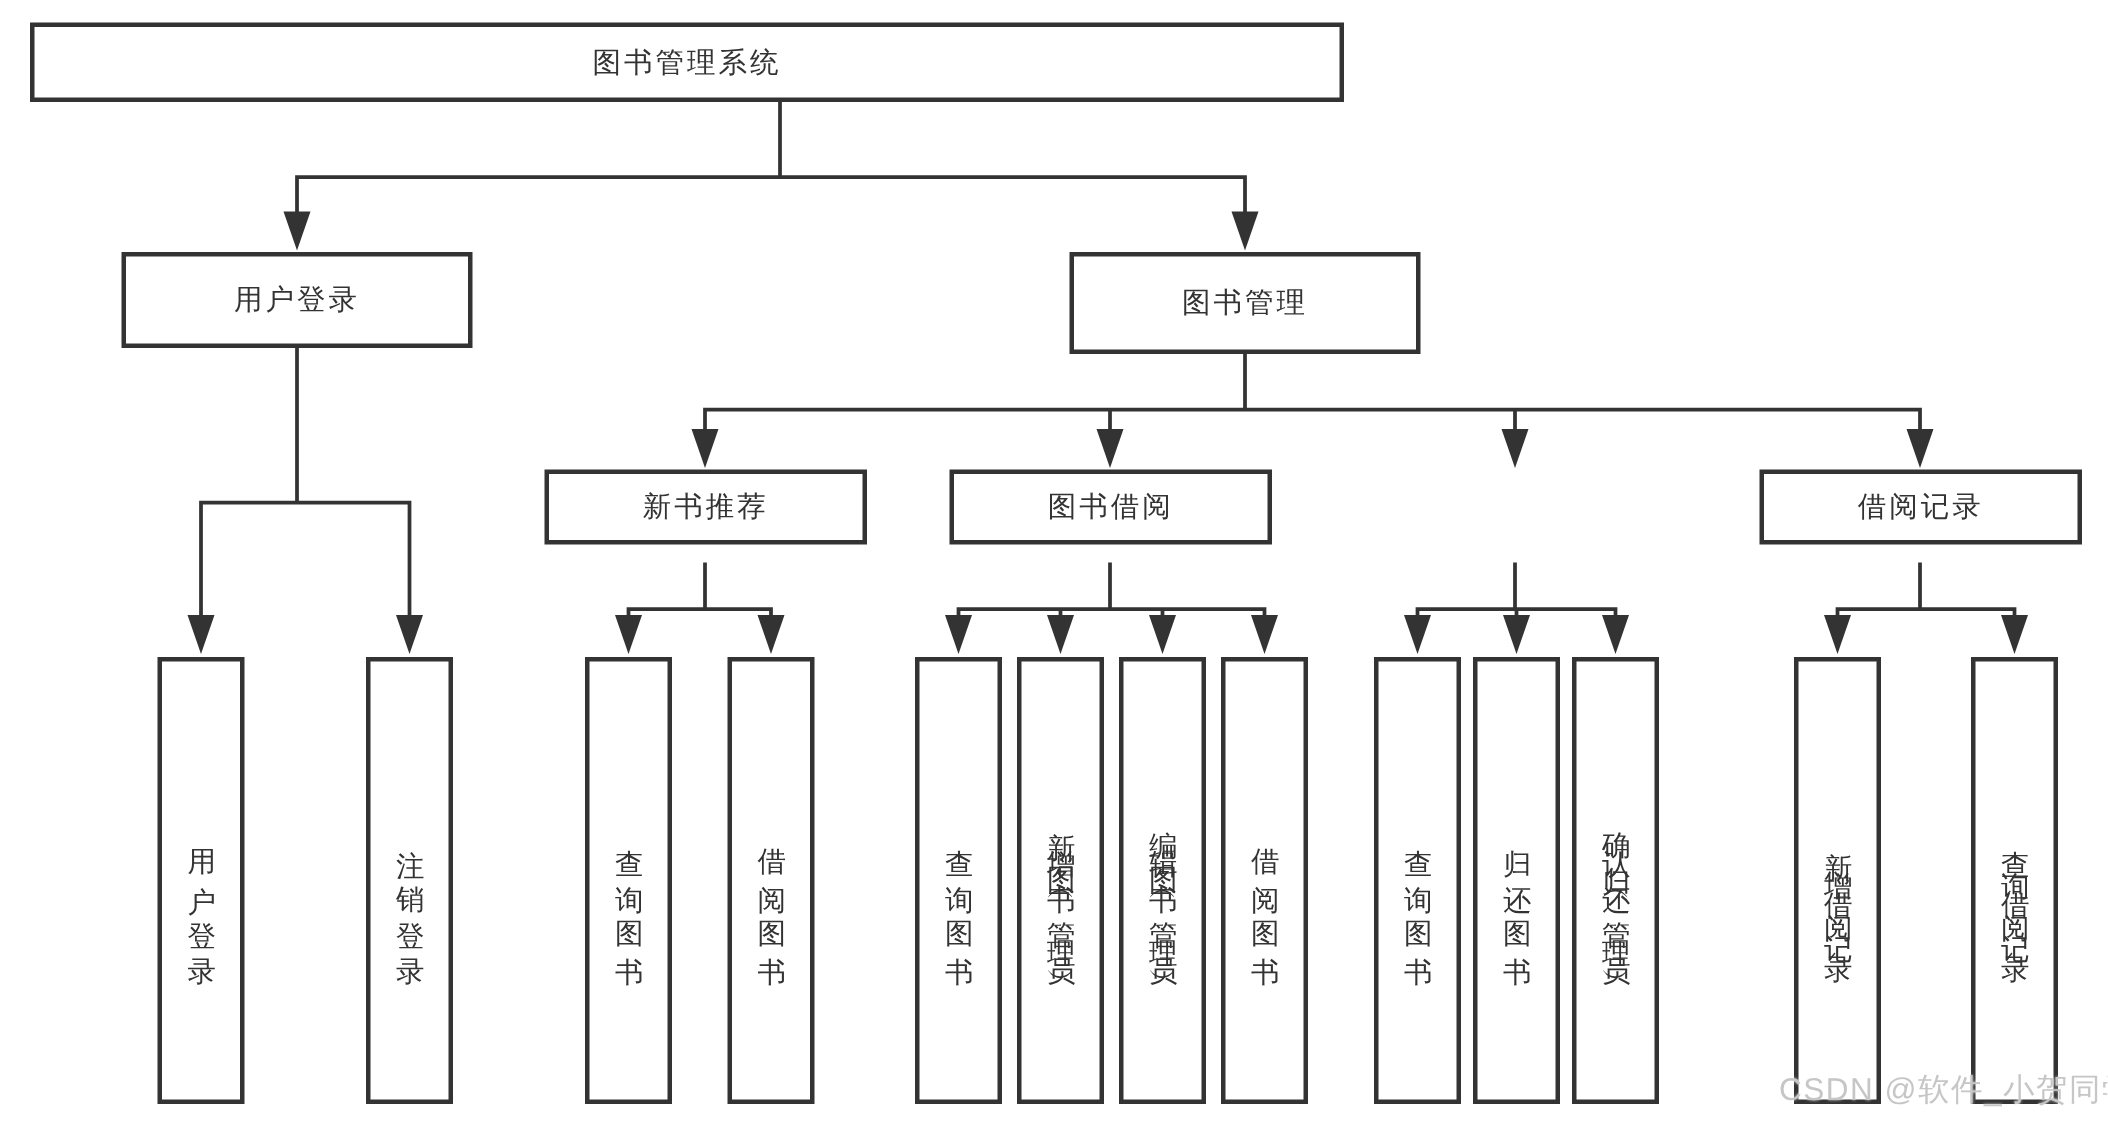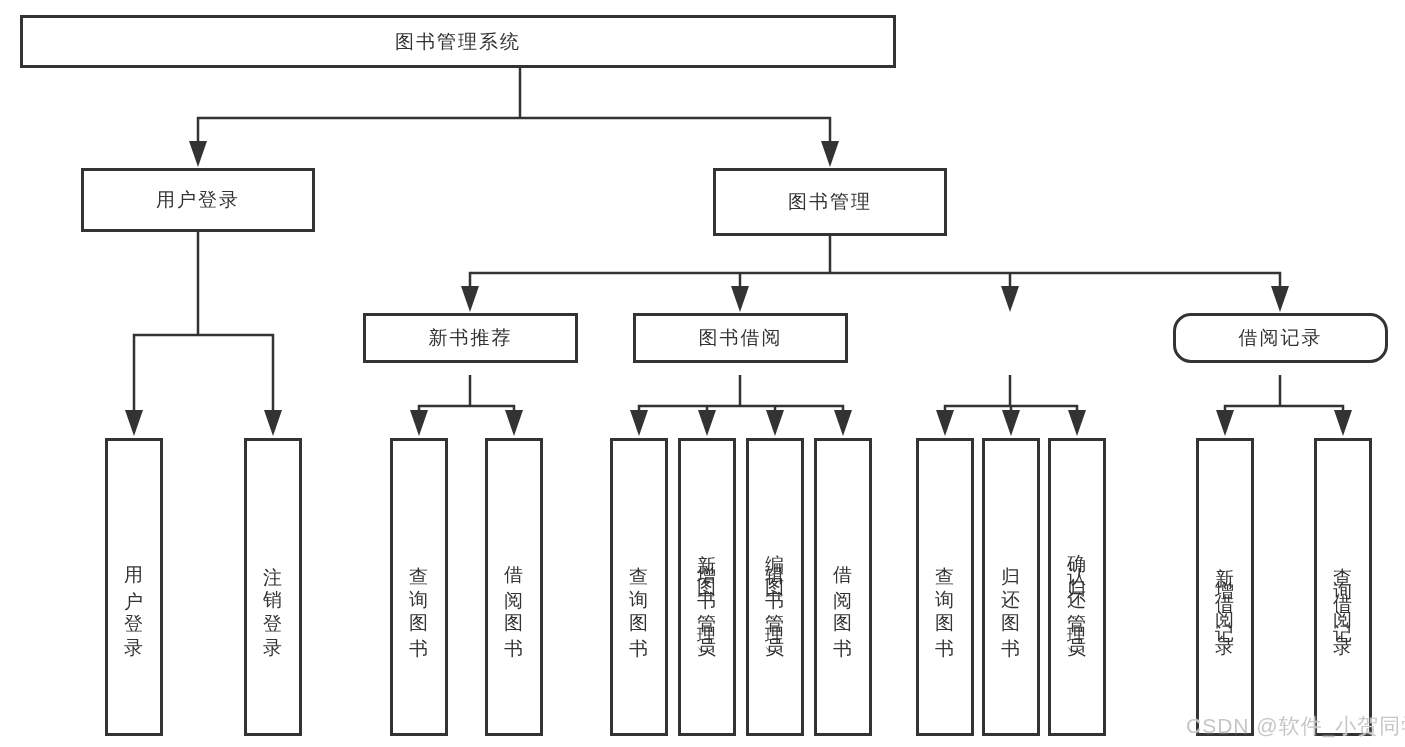--- a/index.html
+++ b/index.html
@@ -20,21 +20,21 @@
     font-size:19px;line-height:1;white-space:nowrap;color:#333333;
   }
   .ls24{letter-spacing:24px;margin-top:24px;}
   .ls14{letter-spacing:14px;margin-top:14px;}
   .ls12{letter-spacing:12px;margin-top:12px;}
   
   .b-root{left:20px;top:15px;width:876px;height:53px;}
   .b-userlogin{left:81px;top:168px;width:234px;height:64px;}
   .b-bookmgmt{left:713px;top:168px;width:234px;height:68px;}
   .b-l3{top:313px;width:215px;height:50px;}
-  .b-nbr{left:363px;} .b-bb{left:633px;} .b-cb{left:903px;} .b-br{left:1173px;border-radius:18px;}
+  .b-nbr{left:363px;} .b-bb{left:633px;} .b-cb{left:903px;} .b-br{left:1173px;}
   .leaf{top:438px;width:58px;height:298px;}
   .x105{left:105px;} .x244{left:244px;}
   .x390{left:390px;} .x485{left:485px;}
   .x610{left:610px;} .x678{left:678px;} .x746{left:746px;} .x814{left:814px;}
   .x916{left:916px;} .x982{left:982px;} .x1048{left:1048px;}
   .x1196{left:1196px;} .x1314{left:1314px;}
   #watermark{
     position:absolute;left:1186px;top:712px;z-index:10;
     font-size:21px;color:#c6c6c6;letter-spacing:1px;white-space:nowrap;
     text-shadow:0 0 2px rgba(255,255,255,0.9);

